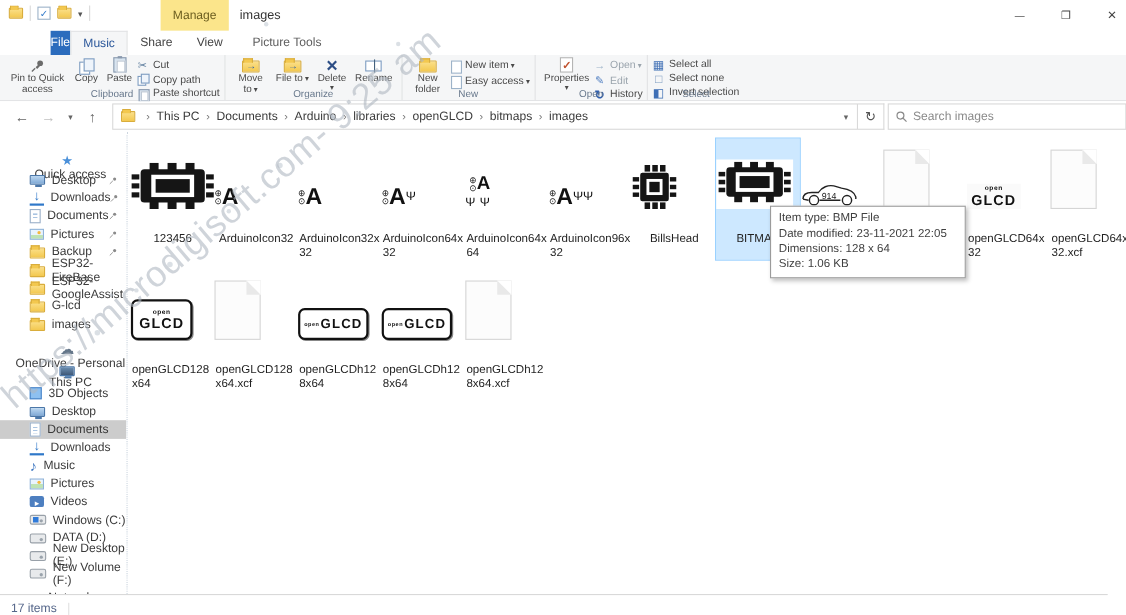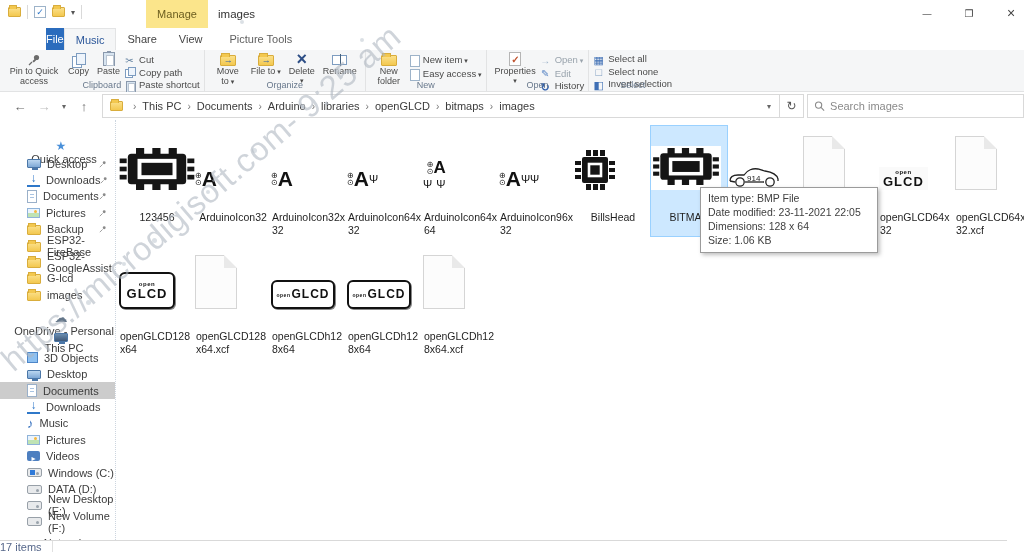--- a/index.html
+++ b/index.html
@@ -153,21 +153,21 @@
   .glcd-big { font-size:13px; font-weight:bold; letter-spacing:1px; line-height:13px; color:#111; }
   .glcd-big::before { content:'GLCD'; }
   .glcdw .glcd-big { font-size:12px; }
   .page { width:42px; height:54px; background:#fcfcfc; border:1px solid #d5d5d5; position:relative; }
   .page::before { content:''; position:absolute; top:-1px; right:-1px; width:0; height:0; border-top:13px solid #fff; border-left:13px solid #e9e9e9; }
 
   
   .tooltip { position:absolute; left:700px; top:187px; width:178px; background:#fff; border:1px solid #9b9b9b; box-shadow:2px 2px 4px rgba(0,0,0,.25); font-size:10.5px; line-height:14px; padding:3px 7px 5px 7px; color:#3f3f3f; z-index:40; }
 
   
-  .statusbar { position:absolute; left:0; bottom:0; width:1007px; height:19px; background:#fff; border-top:1px solid #d9d9d9; display:flex; align-items:flex-start; font-size:11px; color:#56678a; padding-left:0; }
+  .statusbar { position:absolute; left:0; bottom:0; width:1007px; height:19px; background:#fff; border-top:1px solid #d9d9d9; display:flex; align-items:flex-end; font-size:11px; color:#56678a; padding-left:10px; }
   .statusbar .ssep { width:1px; height:11px; background:#e0e0e0; margin-left:10px; }
 
   
   .watermark { position:absolute; left:-6px; top:350px; transform:rotate(-40.5deg); transform-origin:0 0; font-size:33px; color:#aeb6c0; opacity:.58; letter-spacing:.5px; white-space:nowrap; z-index:30; pointer-events:none; }
   .dot { position:absolute; border-radius:50%; background:#ccd3da; opacity:.7; z-index:29; pointer-events:none; }
 
   .pin-glyph svg { display:block; }
 </style>
 </head>
 <body>

